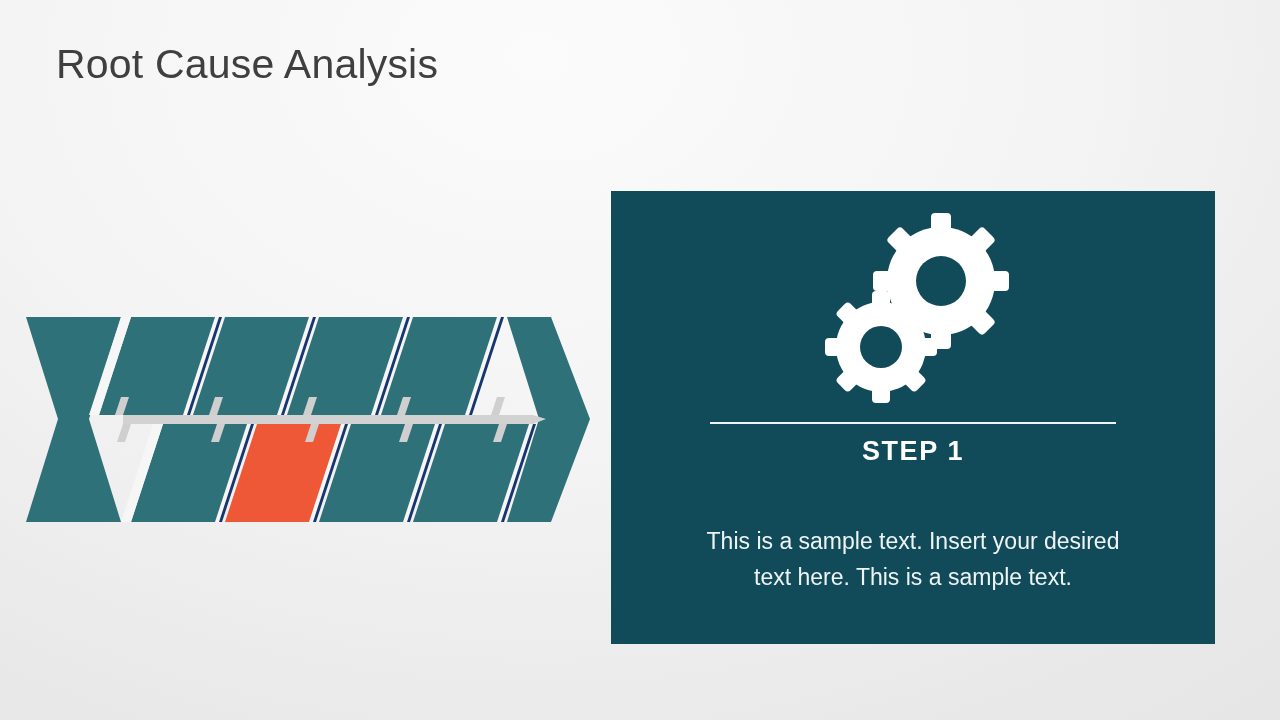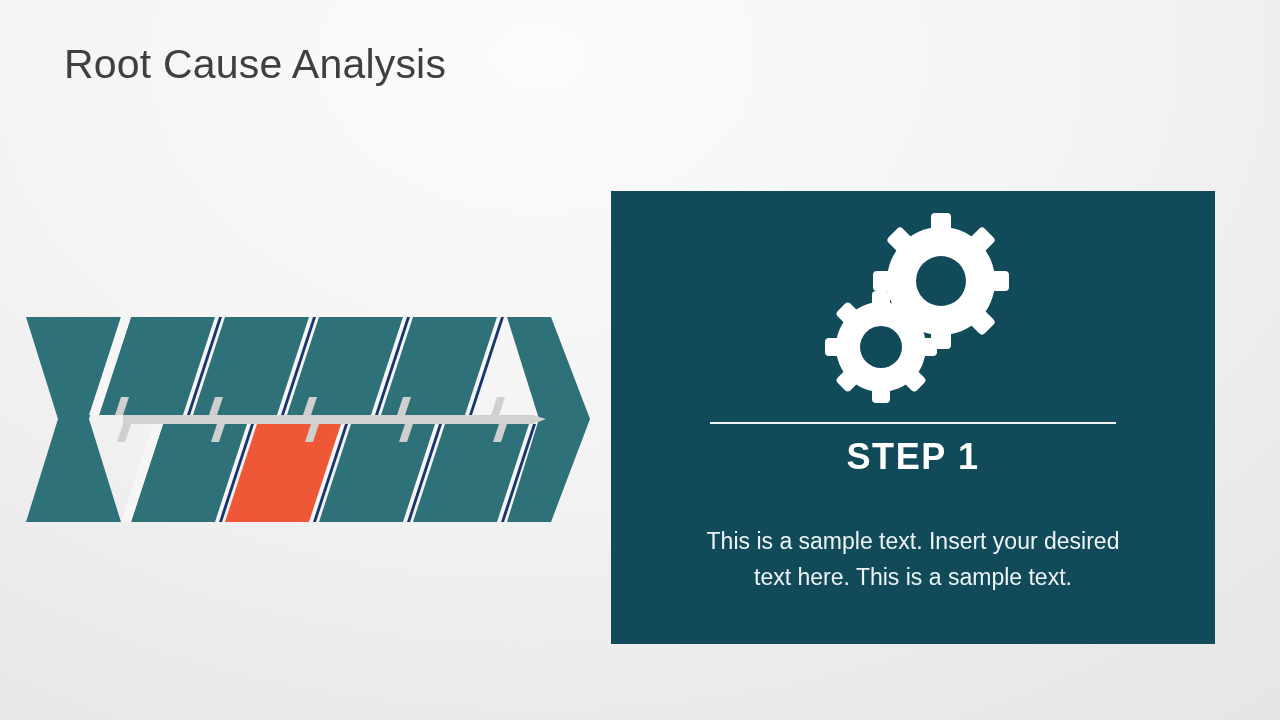--- a/index.html
+++ b/index.html
@@ -20,21 +20,21 @@
     height: 720px;
     background: #efefef;
     background-image:
       radial-gradient(ellipse 1400px 1000px at 42% 8%, #fbfbfb 0%, #f4f4f4 38%, #e9e9e9 70%, #e2e2e2 100%);
     overflow: hidden;
   }
 
   
   #slide-title {
     position: absolute;
-    left: 64px;
+    left: 56px;
     top: 41px;
     font-size: 41px;
     font-weight: 400;
     color: #3f3f3f;
     letter-spacing: 0.2px;
     white-space: nowrap;
     line-height: 1.15;
   }
 
   
@@ -76,21 +76,21 @@
     background: #f0f4f4;
   }
 
   #step-label {
     position: absolute;
     left: 0;
     top: 245px;
     width: 604px;
     text-align: center;
     color: #ffffff;
-    font-size: 36px;
+    font-size: 27px;
     font-weight: bold;
     letter-spacing: 1.6px;
     font-family: "Liberation Sans", sans-serif;
   }
 
   #panel-body {
     position: absolute;
     left: 78px;
     top: 333px;
     width: 448px;

